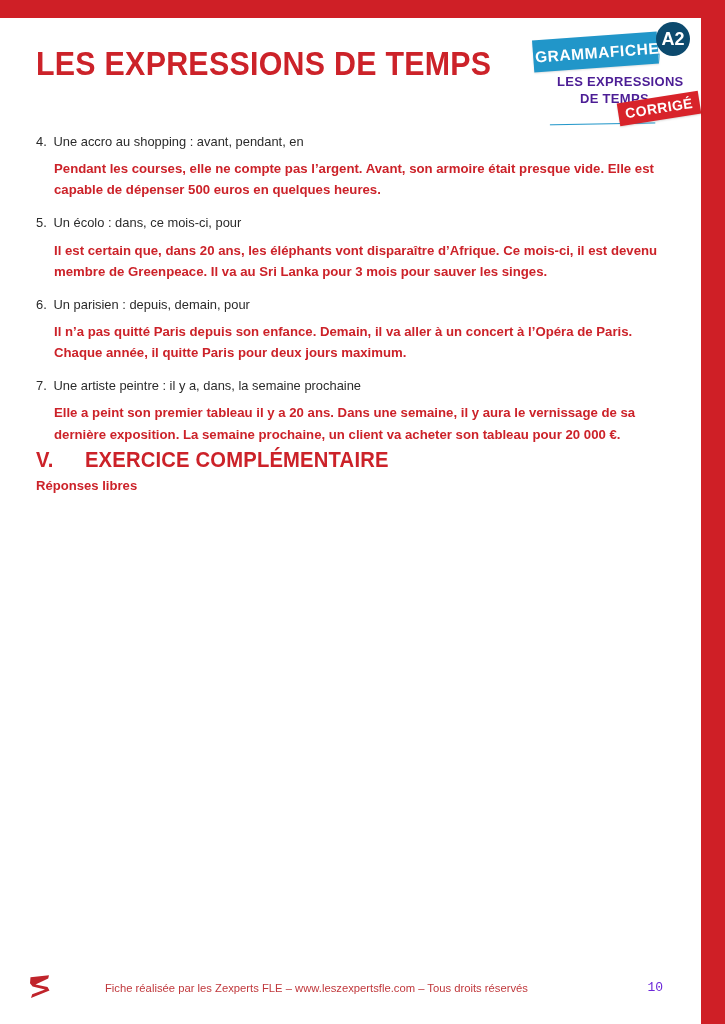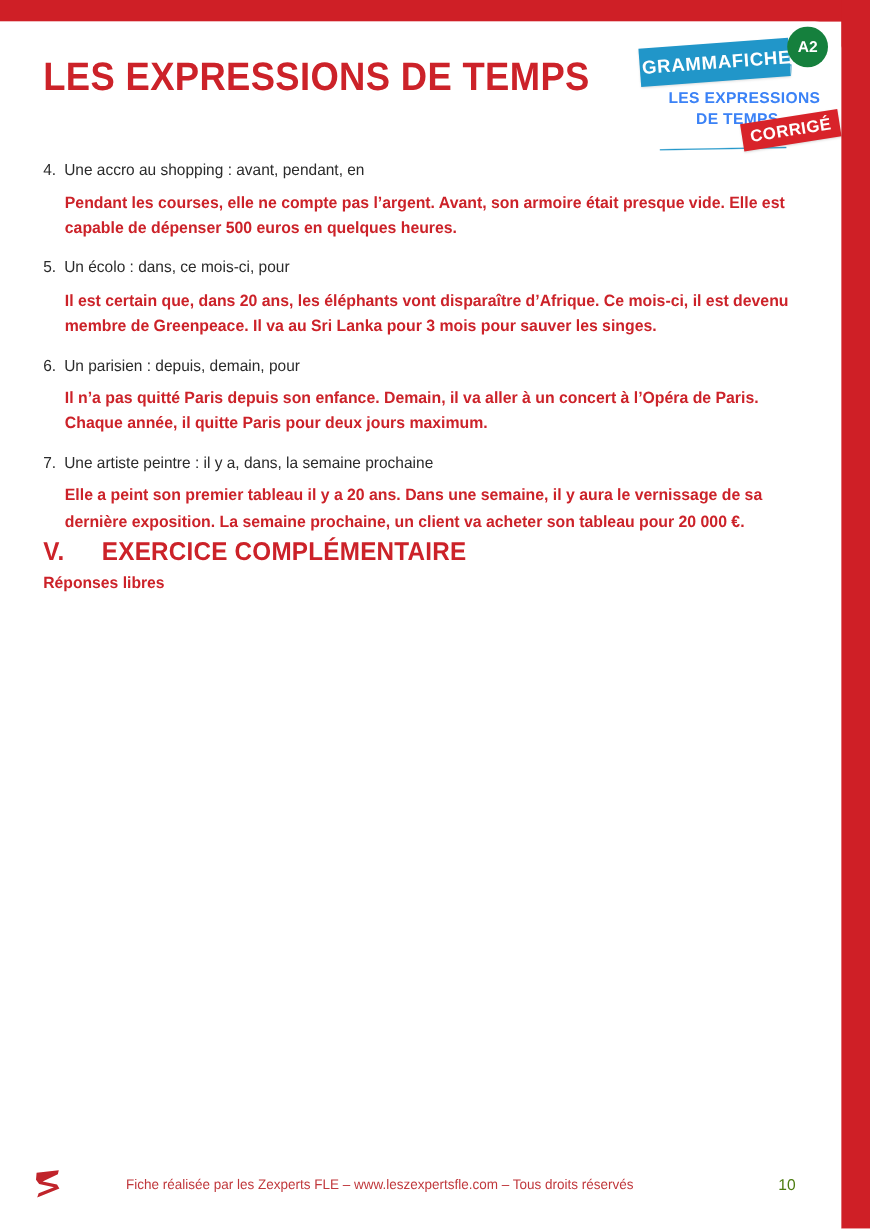--- a/index.html
+++ b/index.html
@@ -100,41 +100,41 @@
     font-family: "Liberation Sans Narrow", "Liberation Sans", sans-serif;
     font-size: 15.5px;
     font-weight: bold;
     letter-spacing: 0.6px;
     line-height: 30px;
     text-align: center;
     white-space: nowrap;
   }
   .logo .sub1, .logo .sub2 {
     position: absolute;
-    color: #3b82f6;
+    color: #4c1d95;
     font-family: "Liberation Sans Narrow", "Liberation Sans", sans-serif;
     font-size: 13px;
     font-weight: bold;
     letter-spacing: 0.3px;
     white-space: nowrap;
   }
   .logo .sub1 { left: 32px; top: 52px; }
   .logo .sub2 { left: 55px; top: 69px; }
 
   .logo .badge {
     position: absolute;
     right: 10px;
     top: 0px;
     width: 34px;
     height: 34px;
     border-radius: 50%;
-    background: #15803d;
+    background: #0c4a6e;
     color: #ffffff;
     font-family: "Liberation Sans Narrow", "Liberation Sans", sans-serif;
-    font-size: 13px;
+    font-size: 18px;
     font-weight: bold;
     line-height: 34px;
     text-align: center;
   }
   .logo .corrige {
     position: absolute;
     left: 93px;
     top: 75px;
     padding: 3px 7px 4px 7px;
     background: #d8232a;
@@ -236,23 +236,23 @@
     flex: 1 1 auto;
     font-family: "Liberation Sans Narrow", "Liberation Sans", sans-serif;
     font-size: 11.6px;
     color: #c0383c;
     transform: scaleX(0.97);
     transform-origin: left center;
     white-space: nowrap;
   }
   .footer .pagenum {
     flex: 0 0 auto;
-    font-family: Liberation Sans, sans-serif;
+    font-family: Liberation Mono, monospace;
     font-size: 13px;
-    color: #4d7c0f;
+    color: #6d28d9;
     text-align: right;
     padding-right: 10px;
   }
 </style>
 </head>
 <body>
 
 <div id="page">
 
   <div class="top-band"></div>

